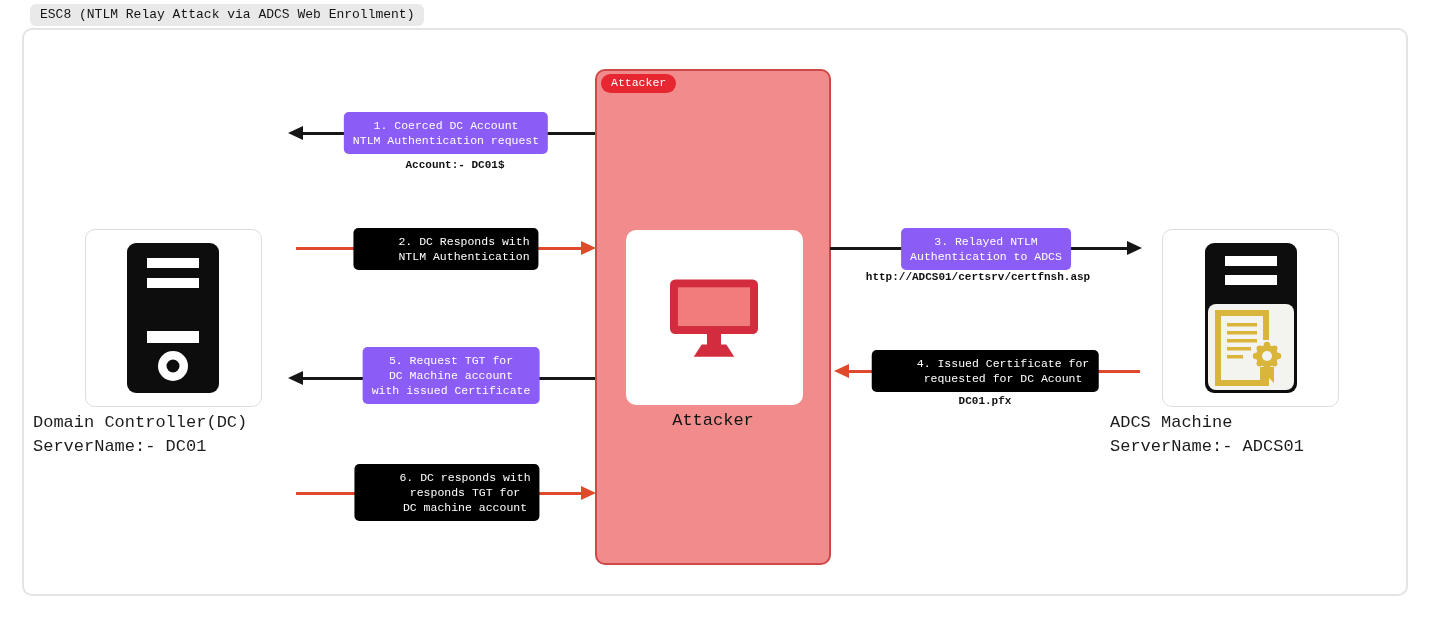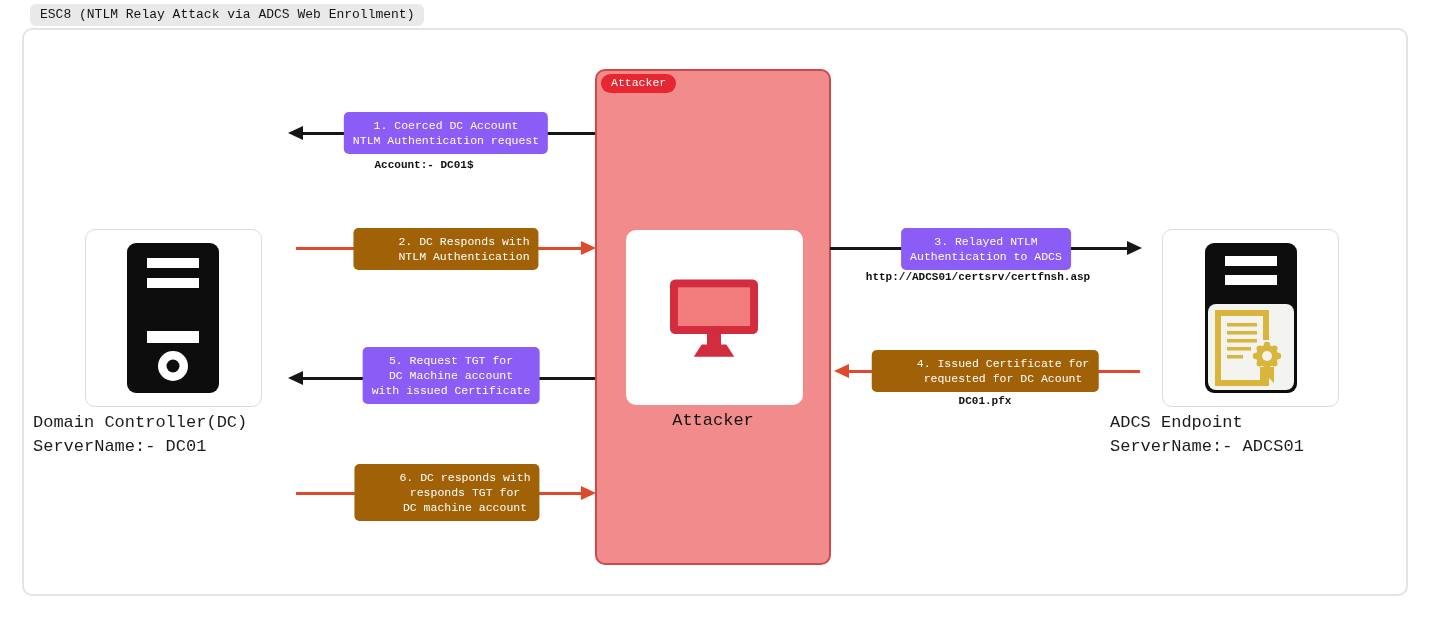--- a/index.html
+++ b/index.html
@@ -33,21 +33,21 @@
   .ahead { position:absolute; width:0; height:0; border-top:7px solid transparent;
            border-bottom:7px solid transparent; z-index:1; }
   .ahead.left.black  { border-right:15px solid #161616; }
   .ahead.left.red    { border-right:15px solid #DE4A2B; }
   .ahead.right.black { border-left:15px solid #161616; }
   .ahead.right.red   { border-left:15px solid #DE4A2B; }
 
   .lbl { position:absolute; transform:translateX(-50%); z-index:2; border-radius:5px;
          color:#fff; font-size:11.5px; line-height:15px; text-align:center; padding:6px 9px; }
   .lbl.black { background:#8b5cf6; }
-  .lbl.red { background:#a16207;padding-left:45px; }
+  .lbl.red { background:#000000;padding-left:45px; }
   .lbl span { display:block; white-space:nowrap; }
 
   .cap { position:absolute; transform:translateX(-50%); z-index:2; color:#111;
          font-size:11px; font-weight:bold; white-space:nowrap; }
 
   .icon-wrap { position:absolute; }
 </style>
 </head>
 <body>
 
@@ -108,31 +108,31 @@
       <circle cx="51" cy="113" r="3.2" fill="#D9B53C"></circle>
       <circle cx="73" cy="113" r="3.2" fill="#D9B53C"></circle>
       <circle cx="54.5" cy="105.5" r="3" fill="#D9B53C"></circle>
       <circle cx="69.5" cy="105.5" r="3" fill="#D9B53C"></circle>
       <circle cx="54.5" cy="120.5" r="3" fill="#D9B53C"></circle>
       <circle cx="69.5" cy="120.5" r="3" fill="#D9B53C"></circle>
       <circle cx="62" cy="113" r="5" fill="#F3F3F0"></circle>
     </svg>
   </div>
   <div class="entity-label" style="left:1110px; top:411px; width:280px;">
-    <div>ADCS Endpoint</div>
+    <div>ADCS Machine</div>
     <div>ServerName:- ADCS01</div>
   </div>
 
   <div class="aline black" style="left:301px; top:131.5px; width:294px;"></div>
   <div class="ahead left black" style="left:288px; top:126px;"></div>
   <div class="lbl black" style="left:446px; top:112px;">
     <span>1. Coerced DC Account</span>
     <span>NTLM Authentication request</span>
   </div>
-  <div class="cap" style="left:424px; top:159px;">Account:- DC01$</div>
+  <div class="cap" style="left:455px; top:159px;">Account:- DC01$</div>
 
   <div class="aline red" style="left:296px; top:246.5px; width:286px;"></div>
   <div class="ahead right red" style="left:581px; top:241px;"></div>
   <div class="lbl red" style="left:446px; top:228px;">
     <span>2. DC Responds with</span>
     <span>NTLM Authentication</span>
   </div>
 
   <div class="aline black" style="left:830px; top:246.5px; width:298px;"></div>
   <div class="ahead right black" style="left:1127px; top:241px;"></div>

